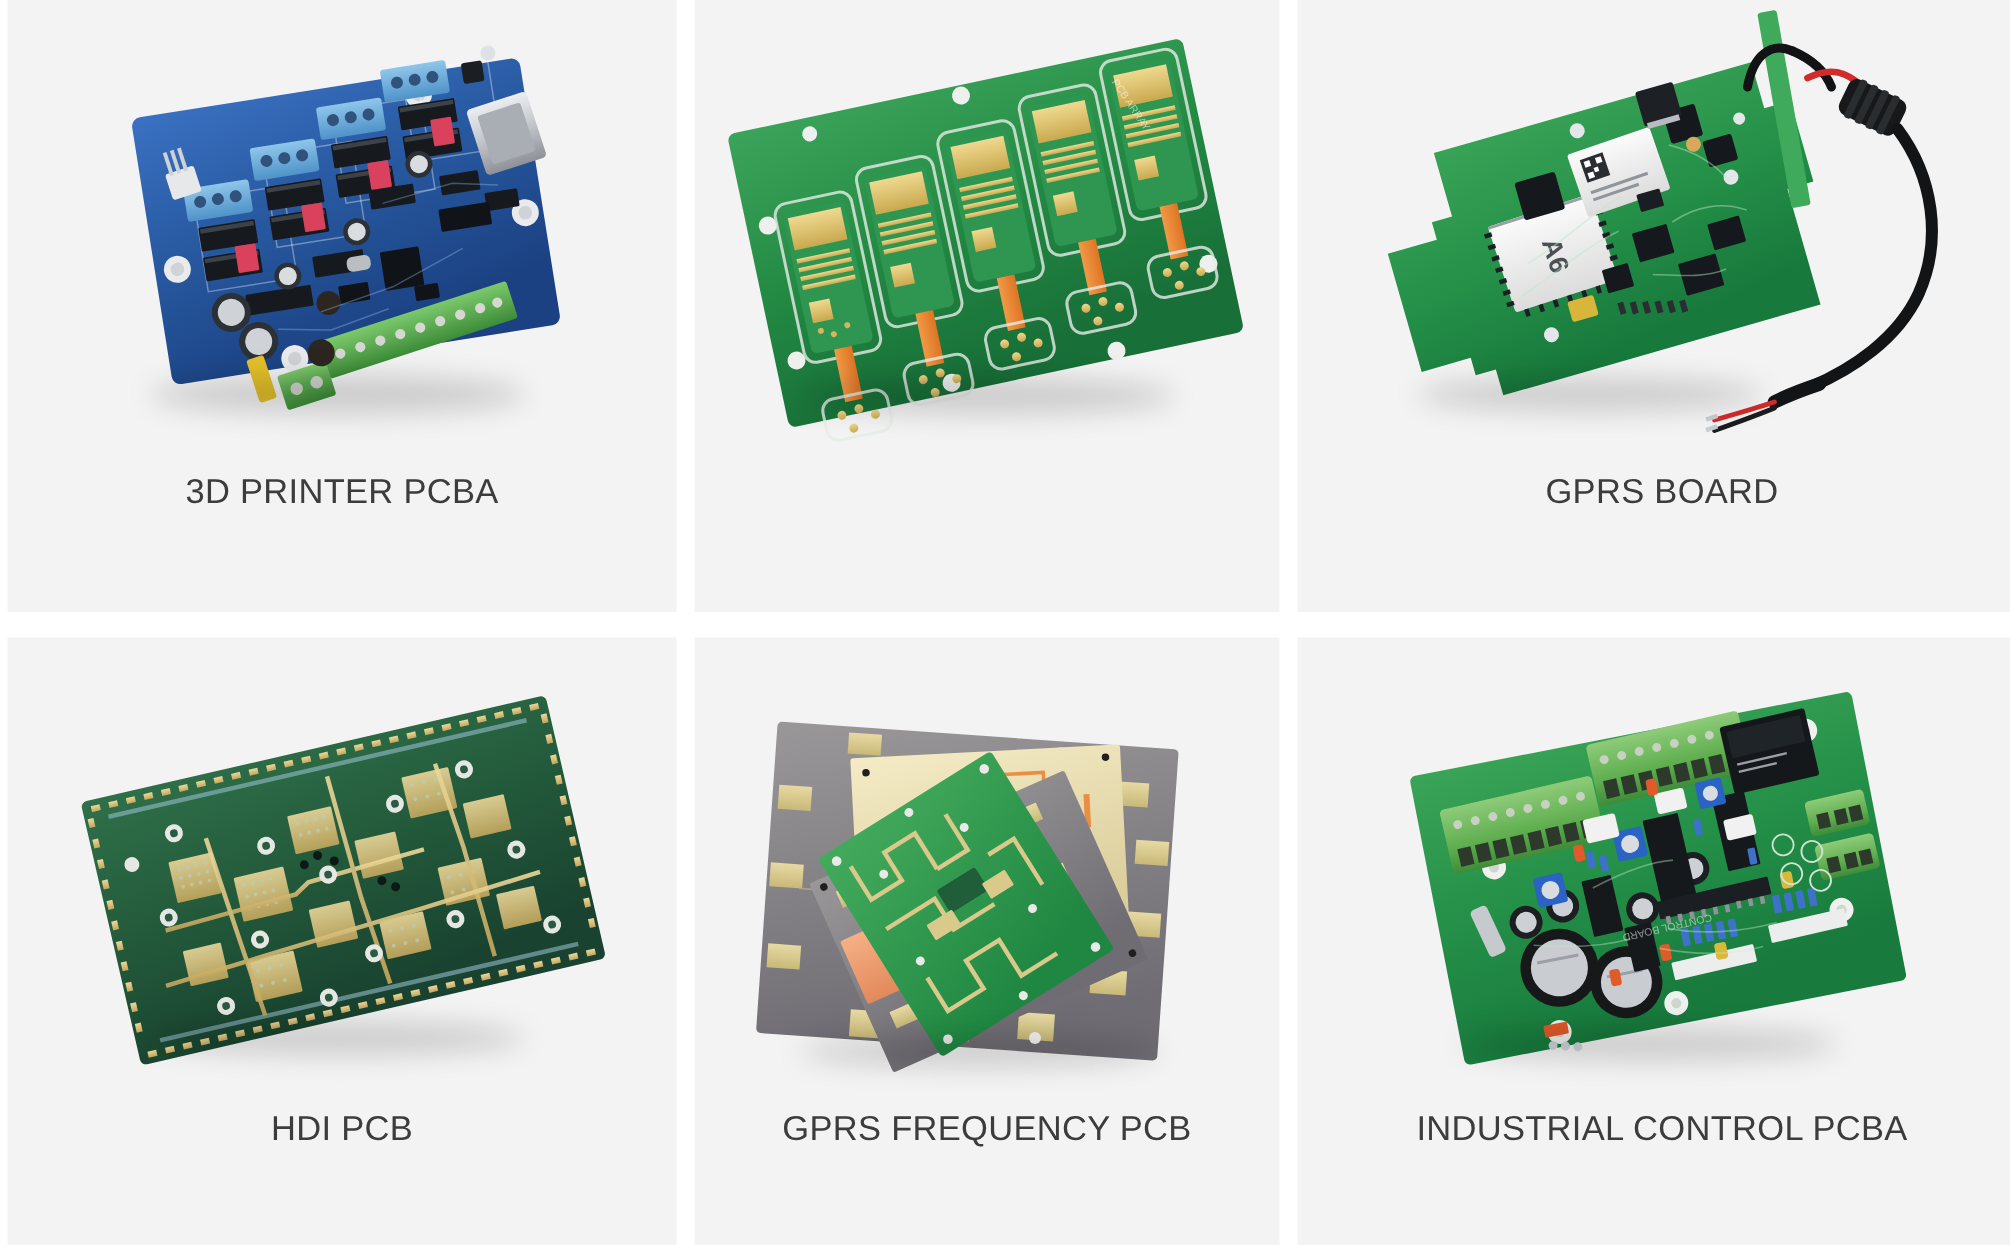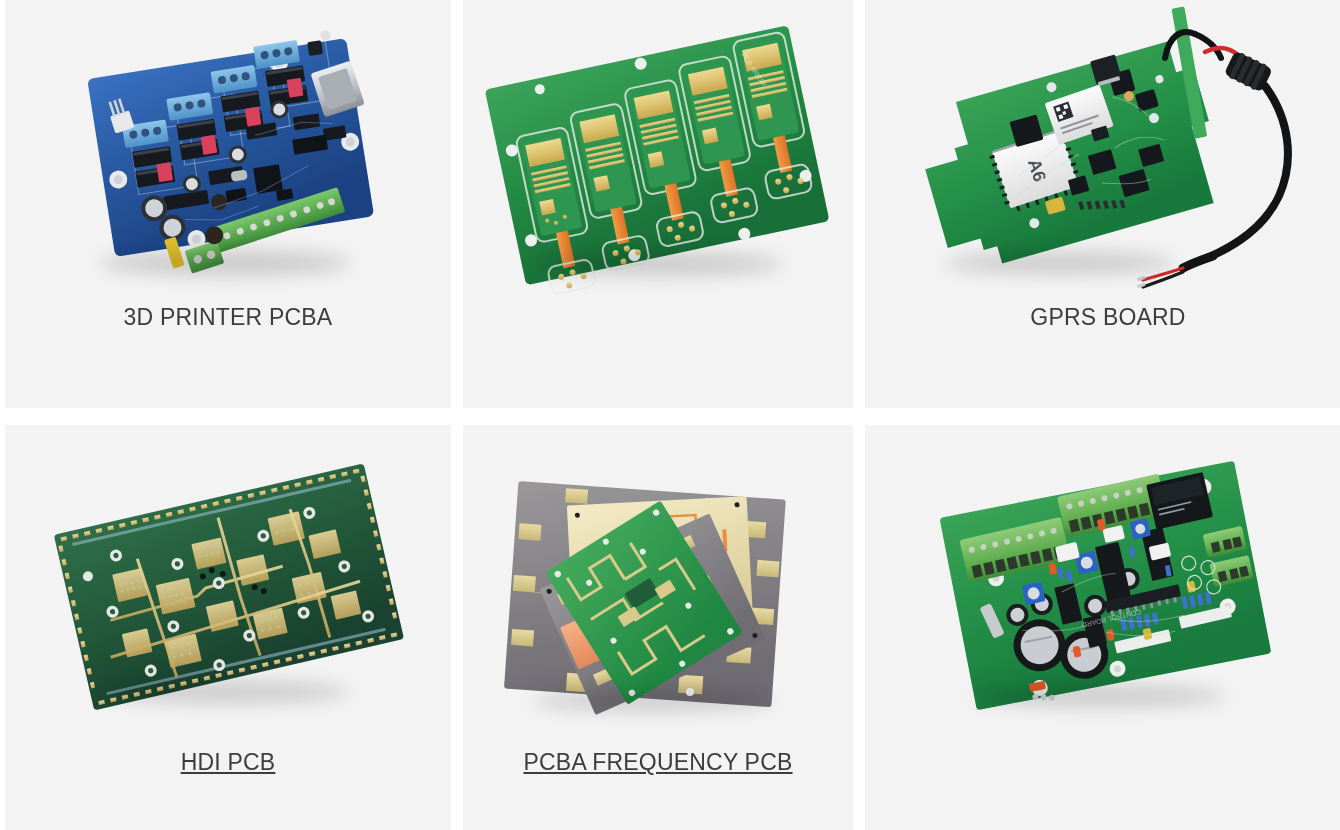--- a/index.html
+++ b/index.html
@@ -41,22 +41,22 @@
   .row2 .thumb{height:300px;margin-top:8px;}
   .caption{
     color:#3c3c3c;
     font-size:23px;
     font-weight:400;
     letter-spacing:.2px;
     line-height:1;
     text-align:center;
     white-space:nowrap;
   }
-  .row1 .caption{margin-top:6px;}
-  .row2 .caption{margin-top:18px;text-decoration:underline;}
+  .row1 .caption{margin-top:16px;}
+  .row2 .caption{margin-top:8px;}
 
   
   .stage{position:relative;width:100%;height:100%;}
   .shadow{position:absolute;border-radius:50%;filter:blur(9px);background:rgba(0,0,0,.16);}
 </style>
 </head>
 <body>
 
 <div class="grid">
 
@@ -900,21 +900,21 @@
                 <circle cx="216" cy="196" r="3"></circle>
               <circle cx="134" cy="186" r="3"></circle>
                 <circle cx="206" cy="126" r="3"></circle>
             </g>
           </g>
 
           <circle cx="227" cy="259" r="4" fill="#f2f2f0"></circle>
         </svg>
       </div>
     </div>
-    <div class="caption">PCBA FREQUENCY PCB</div>
+    <div class="caption">GPRS FREQUENCY PCB</div>
   </div>
 
   <div class="card row2">
     <div class="thumb">
       <div class="stage">
         <div class="shadow" style="left:110px;top:252px;width:250px;height:22px;"></div>
         <svg viewBox="0 0 486 300" width="486" height="300">
           <defs>
             <linearGradient id="icg" x1="0" y1="0" x2="0.25" y2="1">
               <stop offset="0" stop-color="#3aa457"></stop>
@@ -1121,15 +1121,16 @@
             <g fill="none" stroke="#cfe3d1" stroke-width="1.2">
               <circle cx="326" cy="146" r="7"></circle>
                 <circle cx="344" cy="154" r="7"></circle>
               <circle cx="328" cy="166" r="7"></circle>
                 <circle cx="346" cy="174" r="7"></circle>
             </g>
           </g>
         </svg>
       </div>
     </div>
+    <div class="caption">INDUSTRIAL CONTROL PCBA</div>
   </div>
 
 </div>
 
 </body></html>

